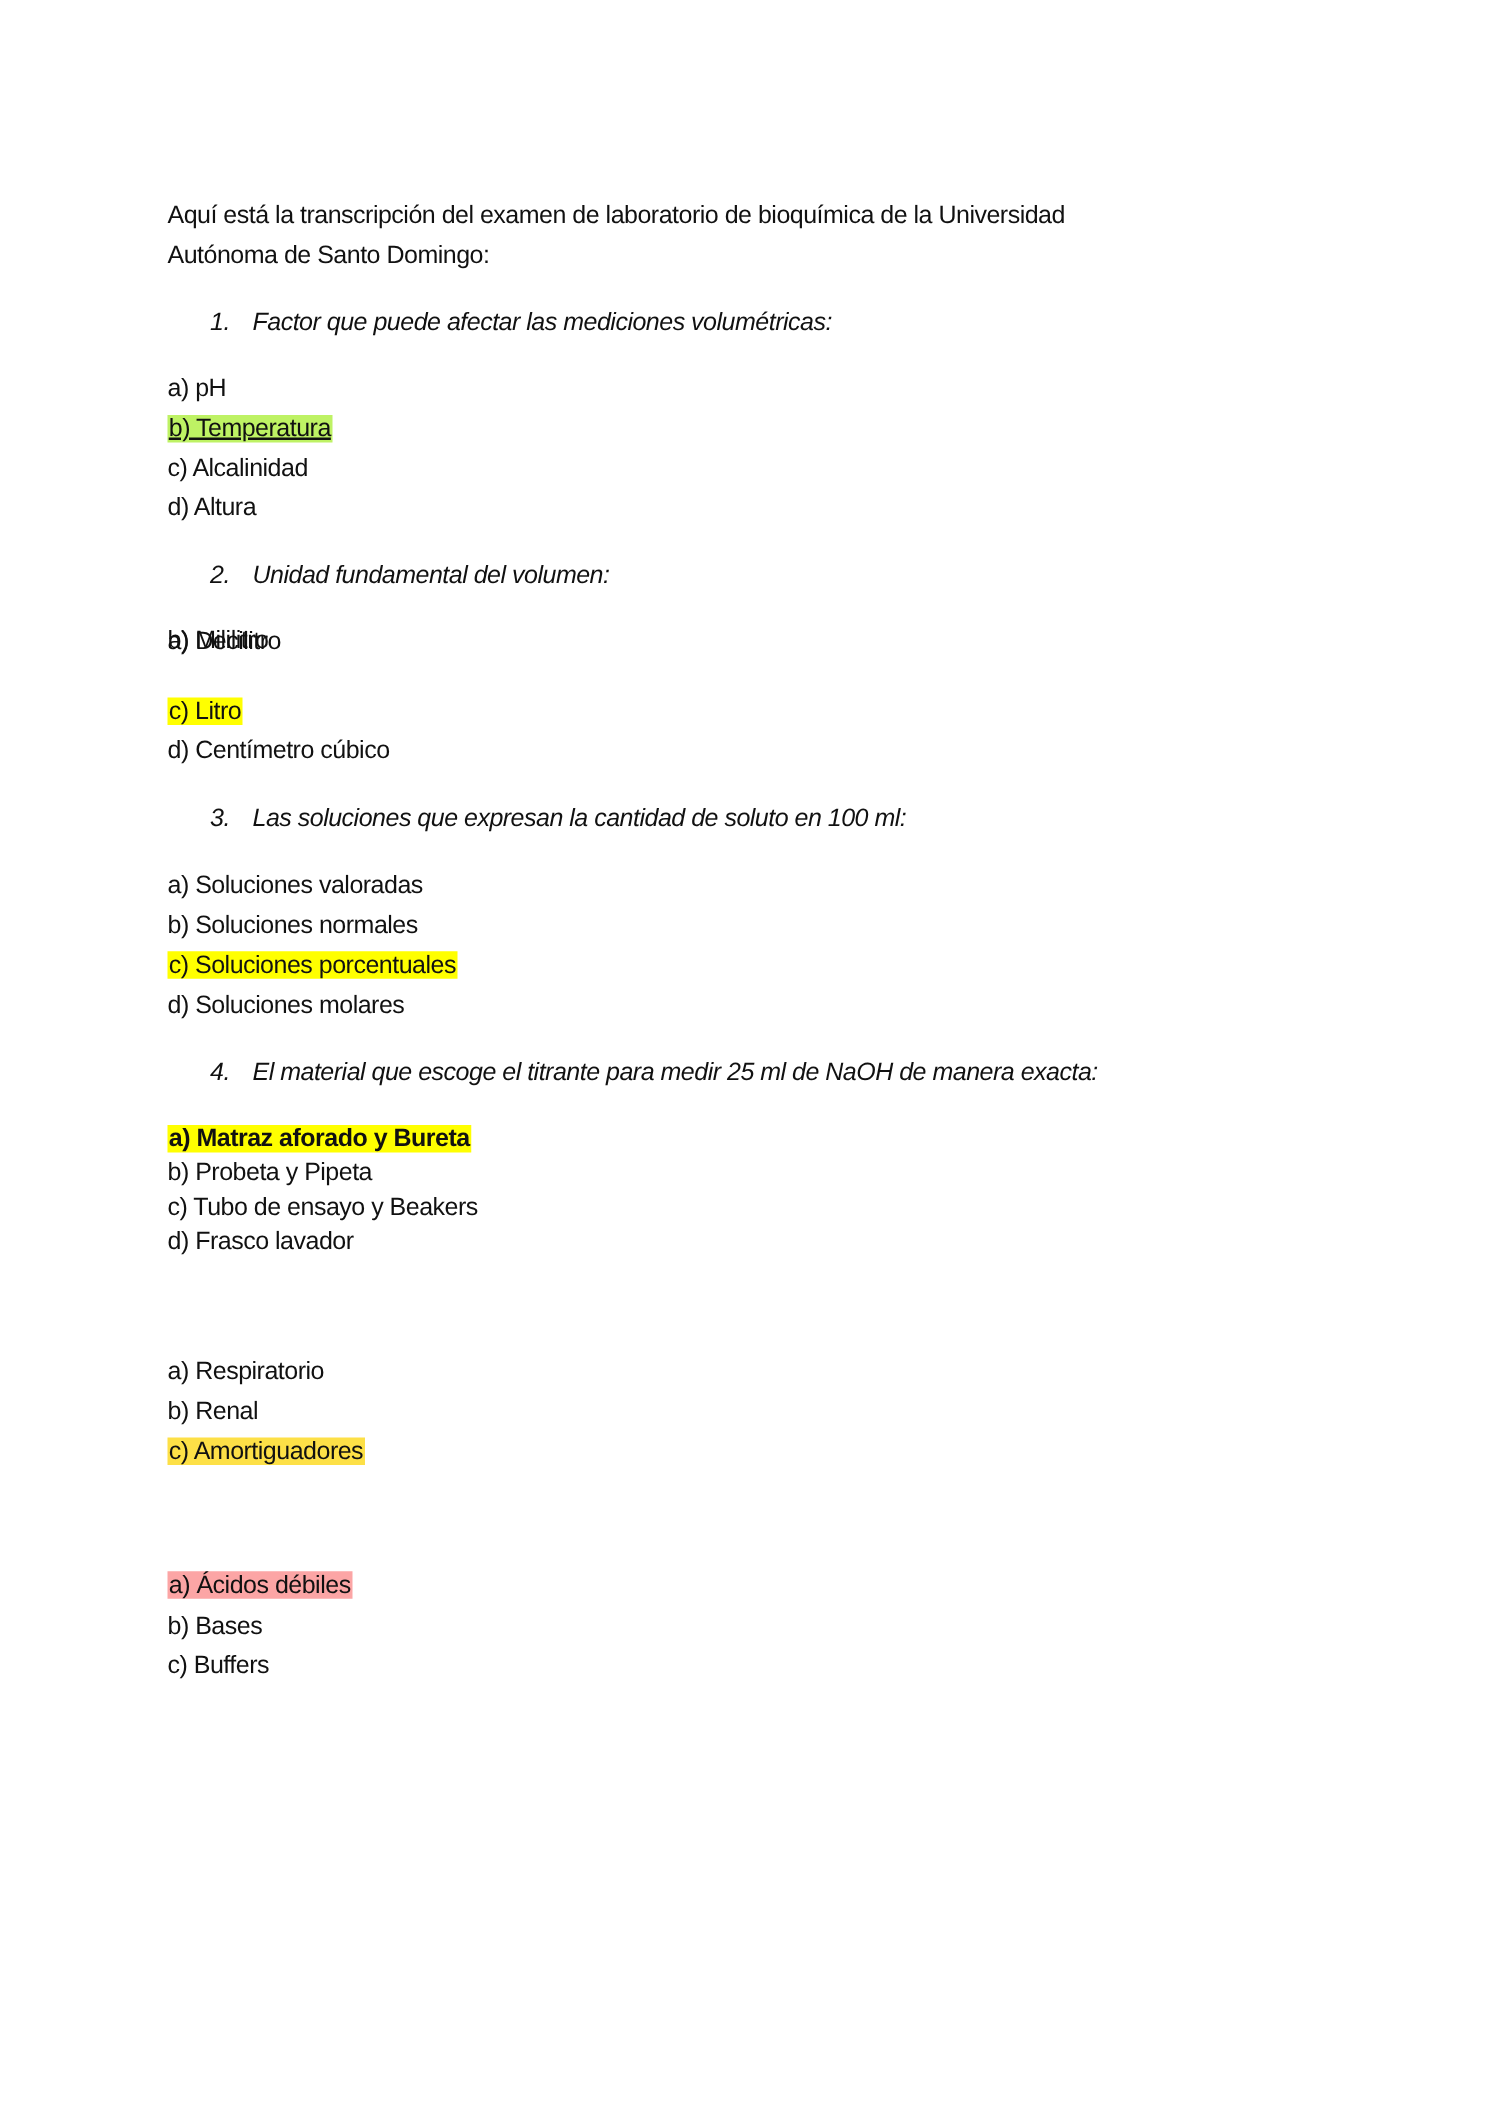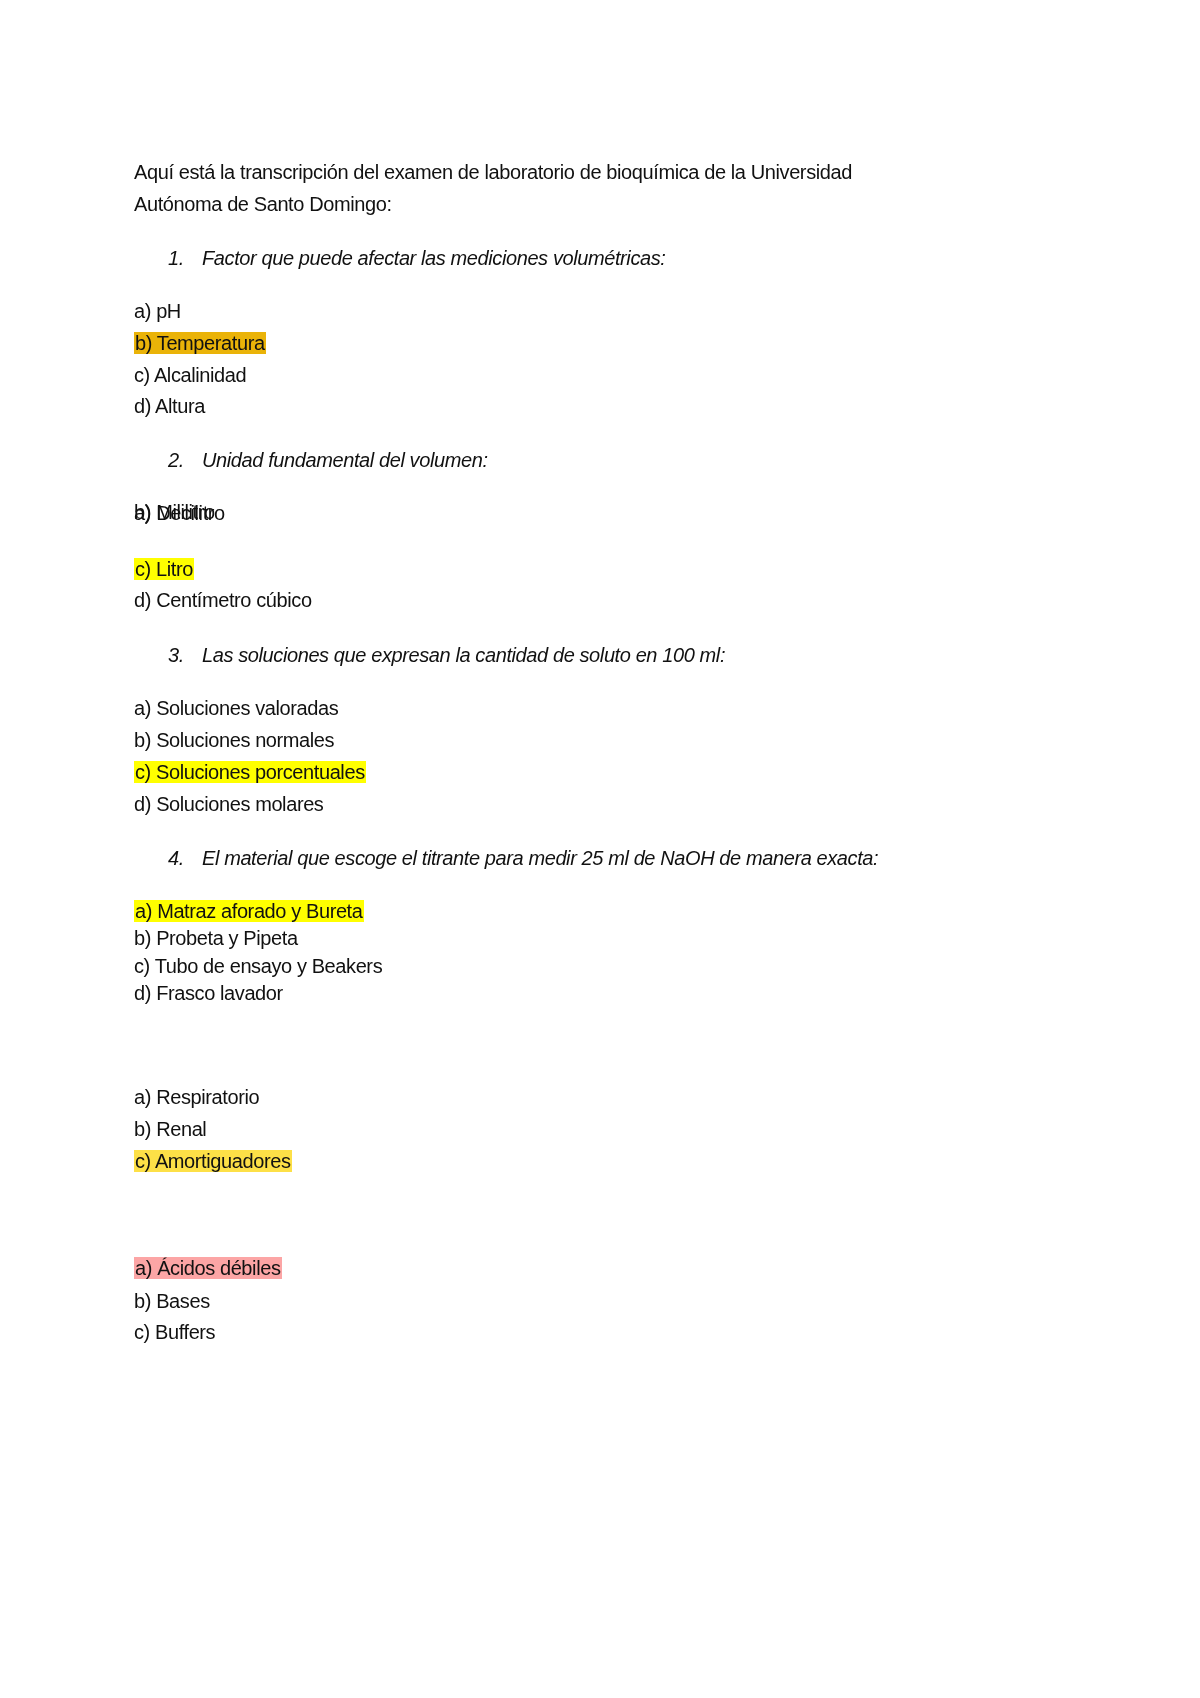--- a/index.html
+++ b/index.html
@@ -26,21 +26,21 @@
 
 <div class="page">
 
   <div class="line" style="top:159px">Aquí está la transcripción del examen de laboratorio de bioquímica de la Universidad</div>
   <div class="line" style="top:191px">Autónoma de Santo Domingo:</div>
 
   <div class="line q" style="top:245px">
     <span class="num">1.</span><span>Factor que puede afectar las mediciones volumétricas:</span>
   </div>
   <div class="line" style="top:298px"><span class="opt">a) pH</span></div>
-  <div class="line" style="top:330px"><span class="opt hl" style="background: #eab308;">b) Temperatura</span></div>
+  <div class="line" style="top:330px"><span class="opt hl" style="background: #bef264; text-decoration: underline;">b) Temperatura</span></div>
   <div class="line" style="top:362px"><span class="opt">c) Alcalinidad</span></div>
   <div class="line" style="top:393px"><span class="opt">d) Altura</span></div>
 
   <div class="line q" style="top:447px">
     <span class="num">2.</span><span>Unidad fundamental del volumen:</span>
   </div>
   <div class="line" style="top:500px"><span class="opt">a) Decilitro</span></div>
   <div class="line" style="top:499px"><span class="opt">b) Mililitro</span></div>
   <div class="line" style="top:556px"><span class="opt hl" style="background: rgb(255, 255, 0); text-align: center;">c) Litro</span></div>
   <div class="line" style="top:587px"><span class="opt">d) Centímetro cúbico</span></div>
@@ -49,21 +49,21 @@
     <span class="num">3.</span><span>Las soluciones que expresan la cantidad de soluto en 100 ml:</span>
   </div>
   <div class="line" style="top:695px"><span class="opt">a) Soluciones valoradas</span></div>
   <div class="line" style="top:727px"><span class="opt">b) Soluciones normales</span></div>
   <div class="line" style="top:759px"><span class="opt hl" style="background: rgb(255, 255, 0);">c) Soluciones porcentuales</span></div>
   <div class="line" style="top:791px"><span class="opt">d) Soluciones molares</span></div>
 
   <div class="line q" style="top:845px">
     <span class="num">4.</span><span>El material que escoge el titrante para medir 25 ml de NaOH de manera exacta:</span>
   </div>
-  <div class="line" style="top:898px"><span class="opt hl" style="background: rgb(255, 255, 0);">a) Matraz aforado y Bureta</span></div>
+  <div class="line" style="top:898px"><span class="opt hl" style="background: rgb(255, 255, 0); font-weight: bold;">a) Matraz aforado y Bureta</span></div>
   <div class="line" style="top:925px"><span class="opt">b) Probeta y Pipeta</span></div>
   <div class="line" style="top:953px"><span class="opt">c) Tubo de ensayo y Beakers</span></div>
   <div class="line" style="top:980px"><span class="opt">d) Frasco lavador</span></div>
 
   <div class="line" style="top:1084px"><span class="opt">a) Respiratorio</span></div>
   <div class="line" style="top:1116px"><span class="opt">b) Renal</span></div>
   <div class="line" style="top:1148px"><span class="opt hl" style="background: #fde047;">c) Amortiguadores</span></div>
 
   <div class="line" style="top:1255px"><span class="opt hl" style="background: #fca5a5;">a) Ácidos débiles</span></div>
   <div class="line" style="top:1288px"><span class="opt">b) Bases</span></div>

